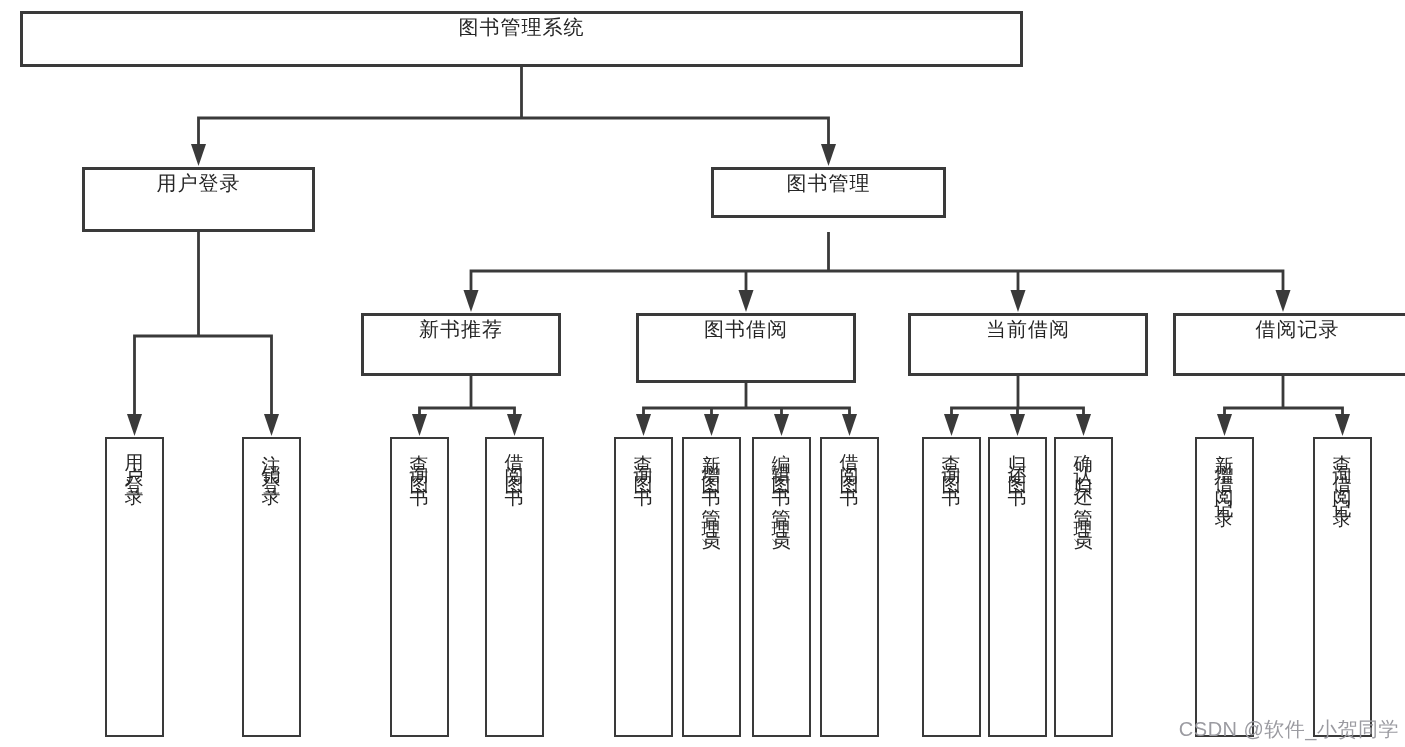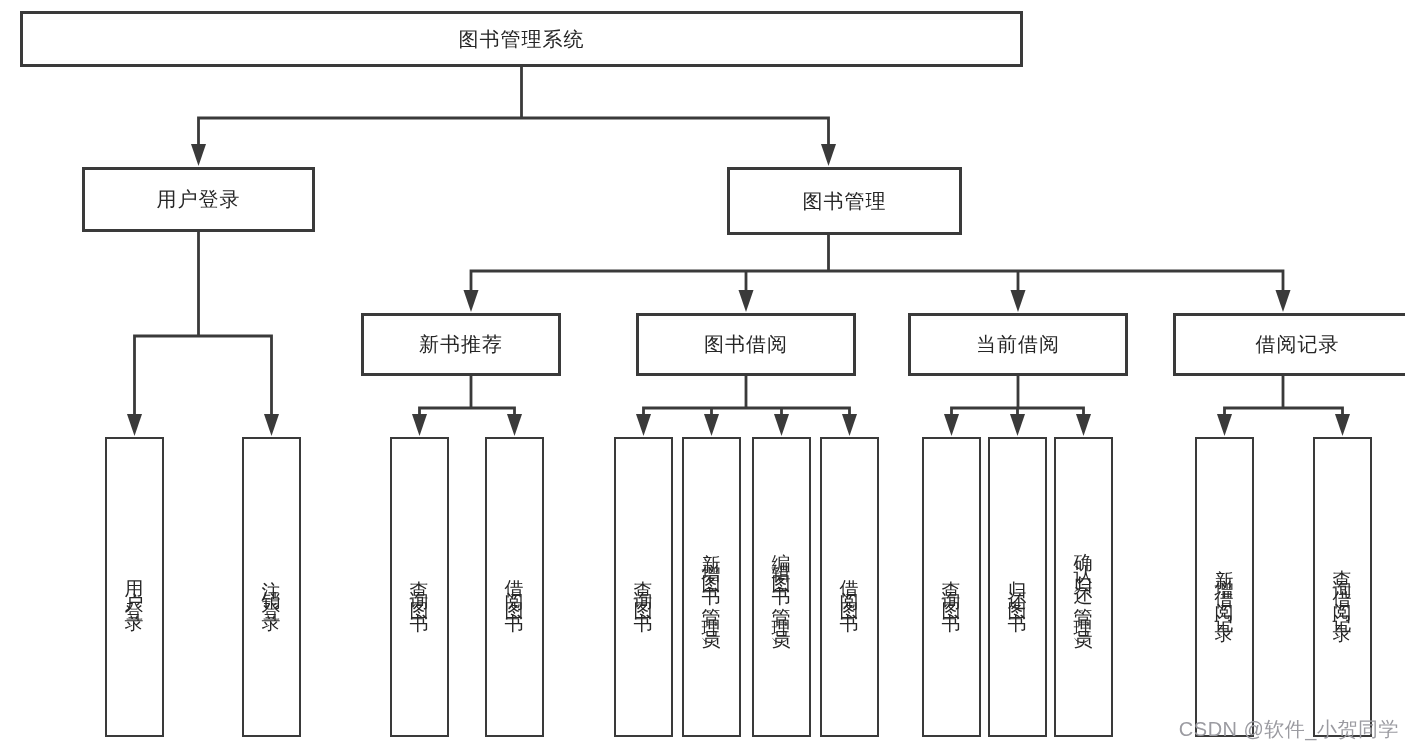--- a/index.html
+++ b/index.html
@@ -26,21 +26,21 @@
   .wires polygon {
     fill: #3a3a3a;
     stroke: none;
   }
   .box {
     position: absolute;
     box-sizing: border-box;
     background: #ffffff;
     border: 3px solid #3a3a3a;
     display: flex;
-    align-items: center;
+    align-items: flex-start;
     justify-content: center;
     color: #262626;
   }
   .hlabel {
     font-size: 20px;
     letter-spacing: 1px;
     white-space: nowrap;
   }
   .leaf {
     border-width: 2.5px;
@@ -105,31 +105,31 @@
     <polygon points="1335,414 1350,414 1342.5,436"></polygon>
   </svg>
 
   <div class="box" style="left:20px; top:11px; width:1003px; height:56px;">
     <span class="hlabel">图书管理系统</span>
   </div>
 
   <div class="box" style="left:82px; top:167px; width:233px; height:65px;">
     <span class="hlabel">用户登录</span>
   </div>
-  <div class="box" style="left:711px; top:167px; width:235px; height:68px;margin-left:16px;">
+  <div class="box" style="left:711px; top:167px; width:235px; height:51px;">
     <span class="hlabel">图书管理</span>
   </div>
 
   <div class="box" style="left:361px; top:313px; width:200px; height:63px;">
     <span class="hlabel">新书推荐</span>
   </div>
-  <div class="box" style="left:636px; top:313px; width:220px; height:63px;">
+  <div class="box" style="left:636px; top:313px; width:220px; height:70px;">
     <span class="hlabel">图书借阅</span>
   </div>
-  <div class="box" style="left:908px; top:313px; width:220px; height:63px;">
+  <div class="box" style="left:908px; top:313px; width:240px; height:63px;">
     <span class="hlabel">当前借阅</span>
   </div>
   <div class="box" style="left:1173px; top:313px; width:249px; height:63px;">
     <span class="hlabel">借阅记录</span>
   </div>
 
   <div class="box leaf" style="left:105px; top:437px; width:59px; height:300px;">
     <span class="vlabel">用户登录</span>
   </div>
   <div class="box leaf" style="left:242px; top:437px; width:59px; height:300px;">

